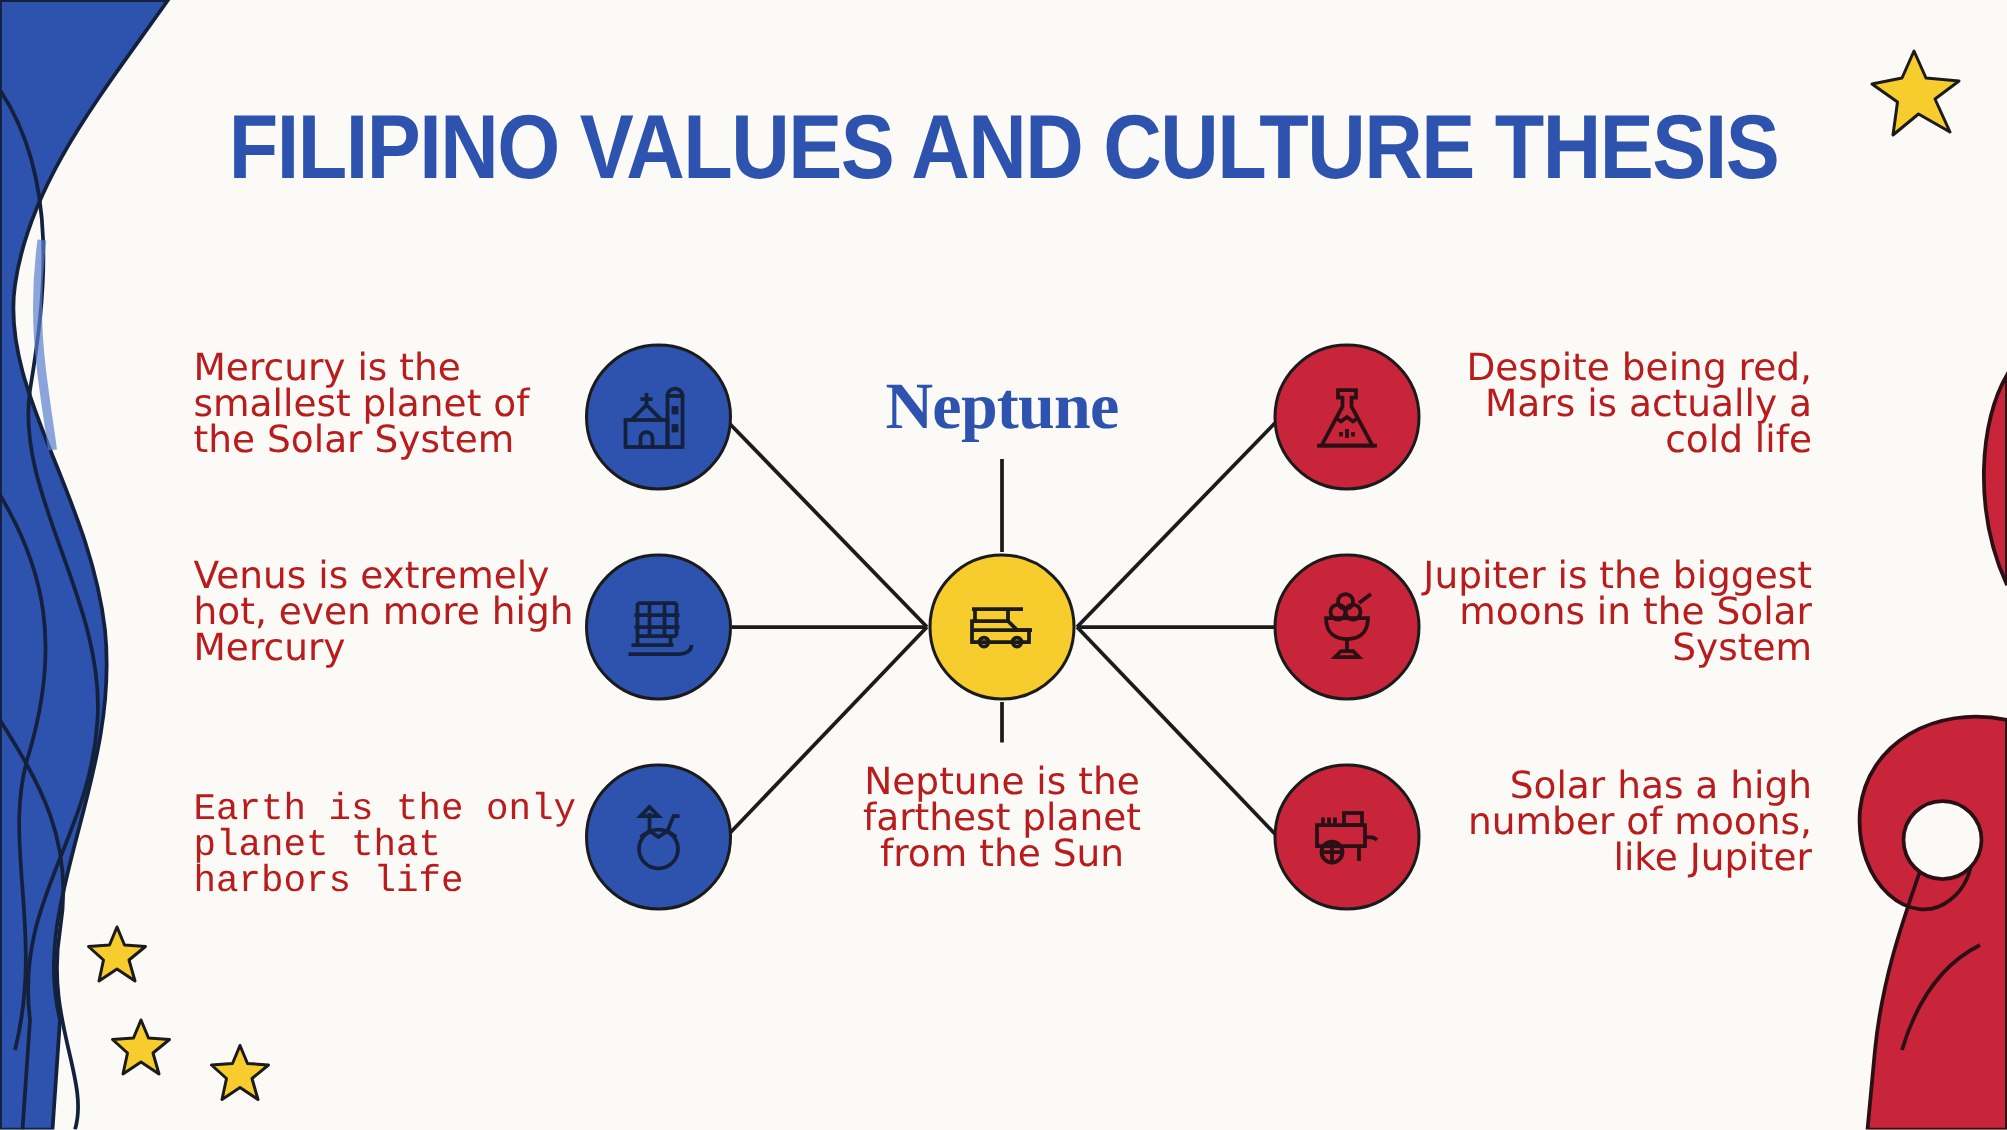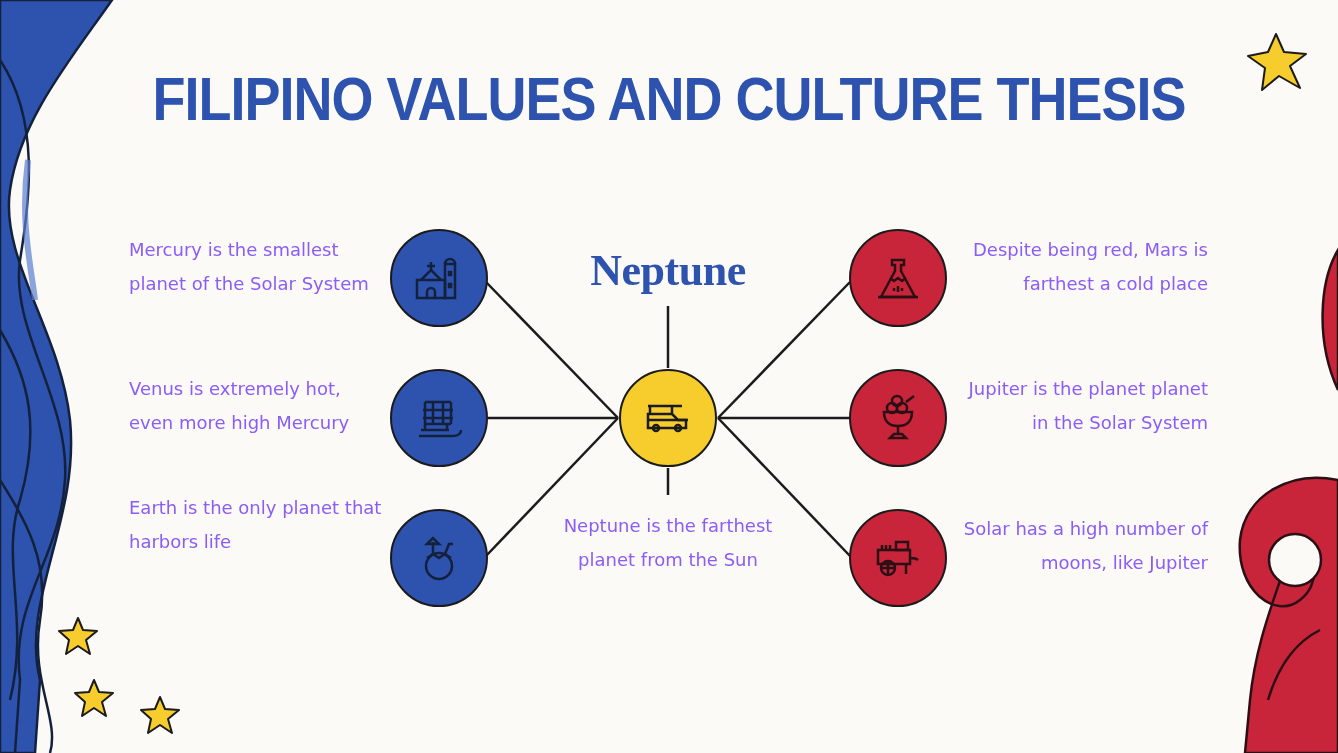--- a/index.html
+++ b/index.html
@@ -1,20 +1,20 @@
 <!DOCTYPE html>
 <html><head>
 <meta charset="utf-8">
 <style>
   html, body { margin:0; padding:0; }
   body { width:1338px; height:753px; position:relative; overflow:hidden; background:#fbfaf7; font-family:"DejaVu Sans", sans-serif; }
   .deco { position:absolute; left:0; top:0; }
   .title { position:absolute; left:0; width:1338px; top:64px; text-align:center; font-family:"Liberation Sans", sans-serif; font-weight:bold; font-size:54px; letter-spacing:-1px; color:#2d53ae; transform:scaleY(1.12); transform-origin:center top; }
   .center-label { position:absolute; left:568px; width:200px; top:245px; text-align:center; font-family:Liberation Serif, serif; font-weight:bold; font-size:44px; color:#2d53ae; letter-spacing:-0.5px; }
-  .txt { position:absolute; font-family:"DejaVu Sans", sans-serif; font-size:18px; line-height:34px; color:#8b5cf6; width:260px; }
+  .txt { position:absolute; font-family:"DejaVu Sans", sans-serif; font-size:25px; line-height:24px; color:#b91c1c; width:260px; }
   .txt.left { left:129px; text-align:left; }
   .txt.right { left:948px; text-align:right; }
   .txt.center { left:548px; width:240px; text-align:center; }
   .node { position:absolute; width:98px; height:98px; border-radius:50%; border:2.5px solid #1b1b1b; box-sizing:border-box; display:flex; align-items:center; justify-content:center; }
   .node.blue { background:#2d53ae; }
   .node.red { background:#c8243a; }
   .node.yellow { background:#f6cd2c; }
   .node svg { width:56px; height:56px; }
 </style>
 </head>
@@ -54,24 +54,24 @@
     <line x1="850" y1="418" x2="718" y2="418"></line>
     <line x1="850" y1="556" x2="718" y2="418"></line>
   </g>
 </svg>
 
 <div class="title">FILIPINO VALUES AND CULTURE THESIS</div>
 <div class="center-label">Neptune</div>
 
 <div class="txt left" style="top:233px;">Mercury is the smallest planet of the Solar System</div>
 <div class="txt left" style="top:372px;">Venus is extremely hot, even more high Mercury</div>
-<div class="txt left" style="top:491px;">Earth is the only planet that harbors life</div>
+<div class="txt left" style="top:528px;font-family:Liberation Mono, monospace;">Earth is the only planet that harbors life</div>
 
-<div class="txt right" style="top:233px;">Despite being red, Mars is farthest a cold place</div>
-<div class="txt right" style="top:372px;">Jupiter is the planet planet in the Solar System</div>
+<div class="txt right" style="top:233px;">Despite being red, Mars is actually a cold life</div>
+<div class="txt right" style="top:372px;">Jupiter is the biggest moons in the Solar System</div>
 <div class="txt right" style="top:512px;">Solar has a high number of moons, like Jupiter</div>
 
 <div class="txt center" style="top:509px;">Neptune is the farthest planet from the Sun</div>
 
 <div class="node blue" style="left:390px; top:229px;">
   <svg viewBox="0 0 56 56" fill="none" stroke="#14213d" stroke-width="2.5">
     <path d="M20,12 v8 M16,16 h8"></path>
       <path d="M10,30 l10,-10 l10,10"></path>
       <rect x="34" y="14" width="10" height="34"></rect>
       <path d="M34,14 a5,5 0 0 1 10,0"></path>

